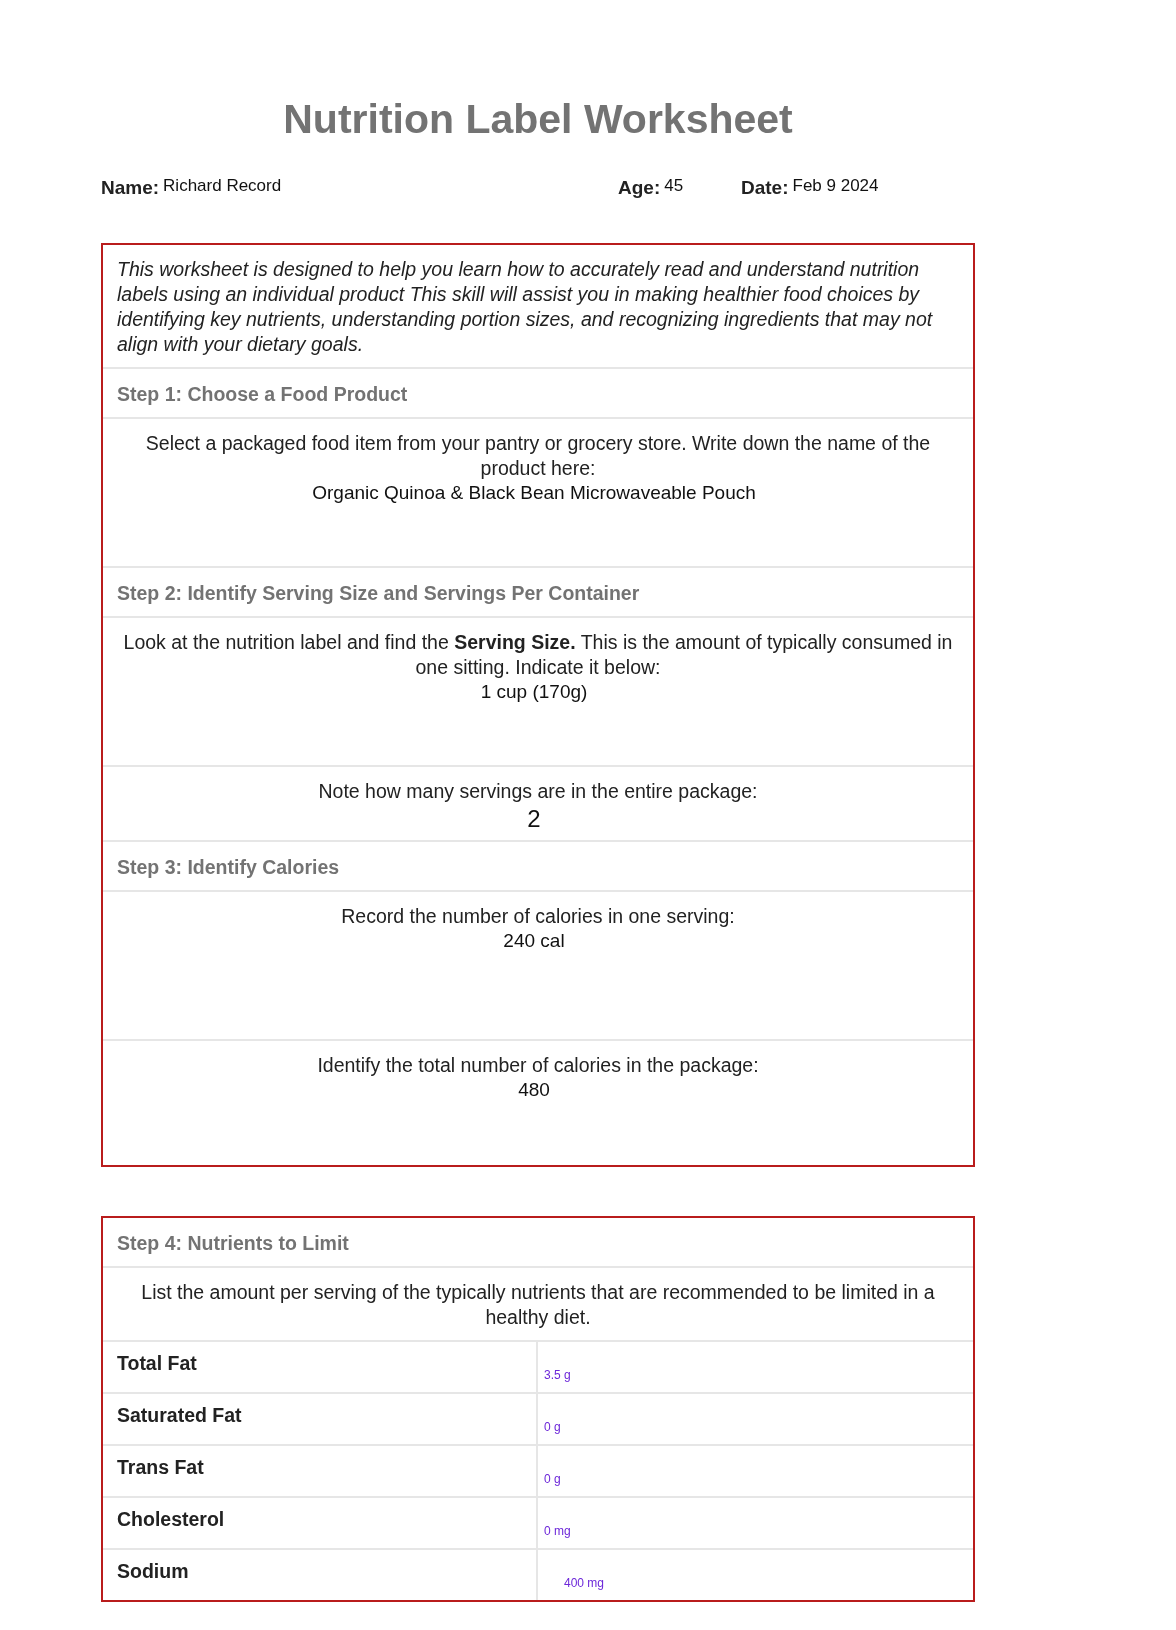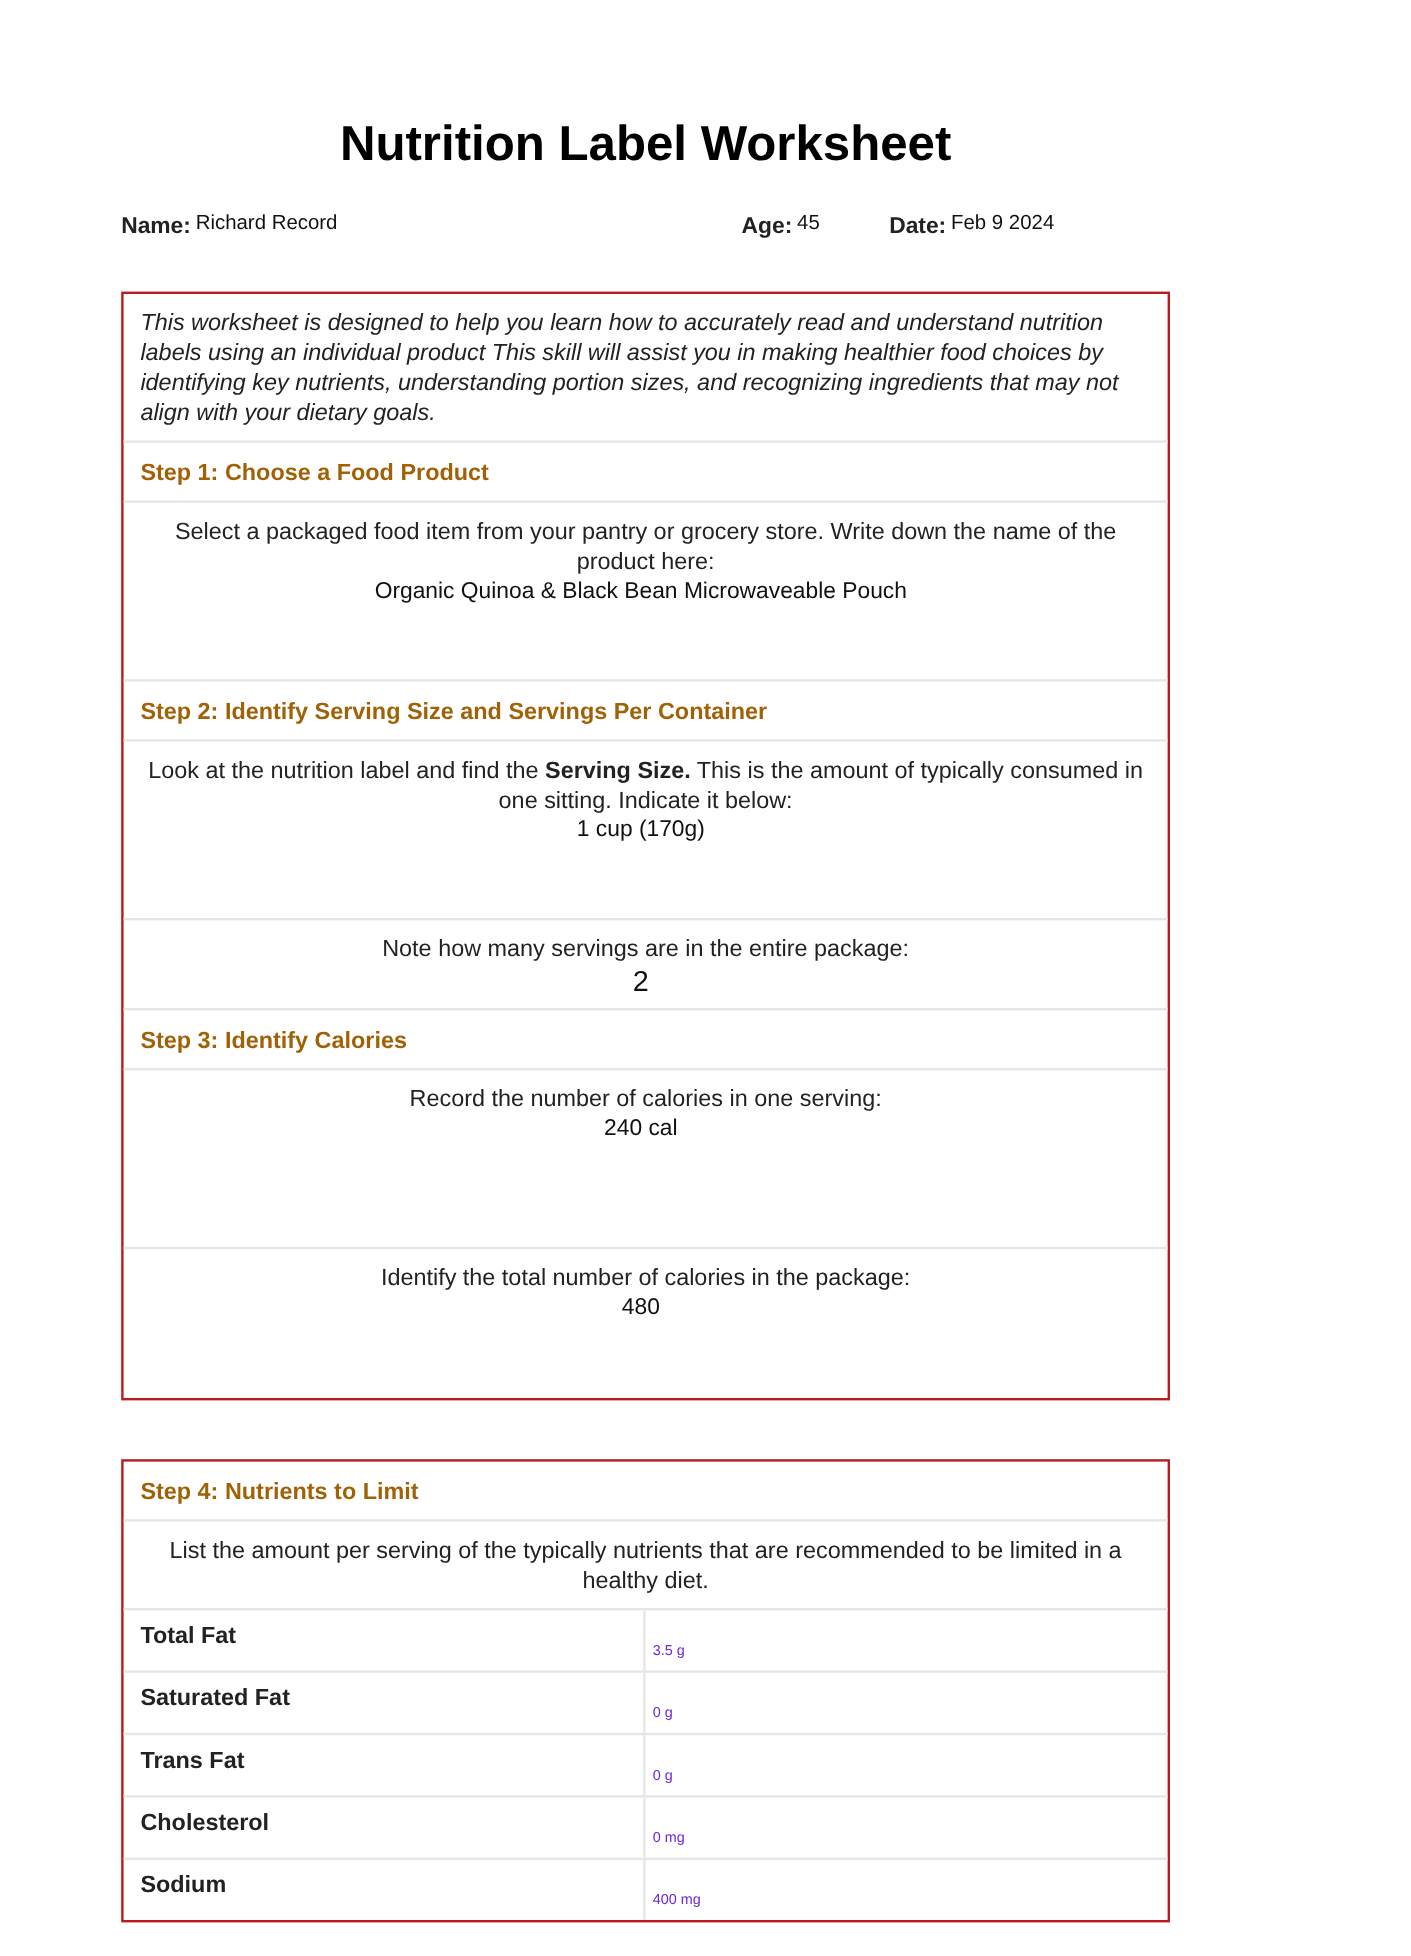--- a/index.html
+++ b/index.html
@@ -2,35 +2,35 @@
 <html><head>
 <meta charset="utf-8">
 <style>
   html, body { margin: 0; padding: 0; background: #ffffff; }
   body {
     width: 1176px; height: 1630px; position: relative; overflow: hidden;
     font-family: "Liberation Sans", sans-serif; color: #222222;
   }
   .title {
     position: absolute; left: 0; width: 1076px; top: 96px; text-align: center;
-    font-size: 41px; font-weight: bold; color: #000000; letter-spacing: 0px;
+    font-size: 41px; font-weight: bold; color: #737373; letter-spacing: 0px;
   }
   .meta { position: absolute; top: 176px; font-size: 19px; }
   .meta .lbl { font-weight: bold; color: #222; }
   .meta .val { font-size: 17px; color: #111; vertical-align: 3px; margin-left: 4px; }
   .box { position: absolute; left: 101px; width: 874px; border: 2px solid #b91c1c; box-sizing: border-box; }
   .row { border-bottom: 2px solid #e6e6e6; padding: 0 14px; box-sizing: border-box; position: relative; }
   .row:last-child { border-bottom: none; }
   .intro { font-style: italic; font-size: 19.5px; line-height: 25px; padding-top: 12px; color: #222; height: 124px; }
-  .step { font-weight: bold; font-size: 19.5px; height: 50px; line-height: 50px; color: #a16207; }
+  .step { font-weight: bold; font-size: 19.5px; height: 50px; line-height: 50px; color: #737373; }
   .instr { font-size: 19.5px; line-height: 25px; padding-top: 12px; color: #222; text-align: center; }
   .answer { font-size: 19px; color: #111; margin-left: -8px; line-height: 24px; }
   .answer.big { font-size: 24px; line-height: 30px; }
   .ntable { display: flex; border-bottom: 2px solid #e6e6e6; height: 50px; }
-  .ntable:last-child { border-bottom: none; }
+  .ntable:last-child { border-bottom: none; gap: 20px; }
   .ncell { width: 435px; border-right: 2px solid #e6e6e6; padding: 10px 14px; box-sizing: border-box; font-weight: bold; font-size: 19.5px; }
   .nval { flex: 1; padding: 26px 6px 0; box-sizing: border-box; font-size: 12px; color: #6d28d9; }
 </style>
 </head>
 <body>
 
 <div class="title">Nutrition Label Worksheet</div>
 
 <div class="meta" style="left:101px;">
   <span class="lbl">Name:</span><span class="val">Richard Record</span>

